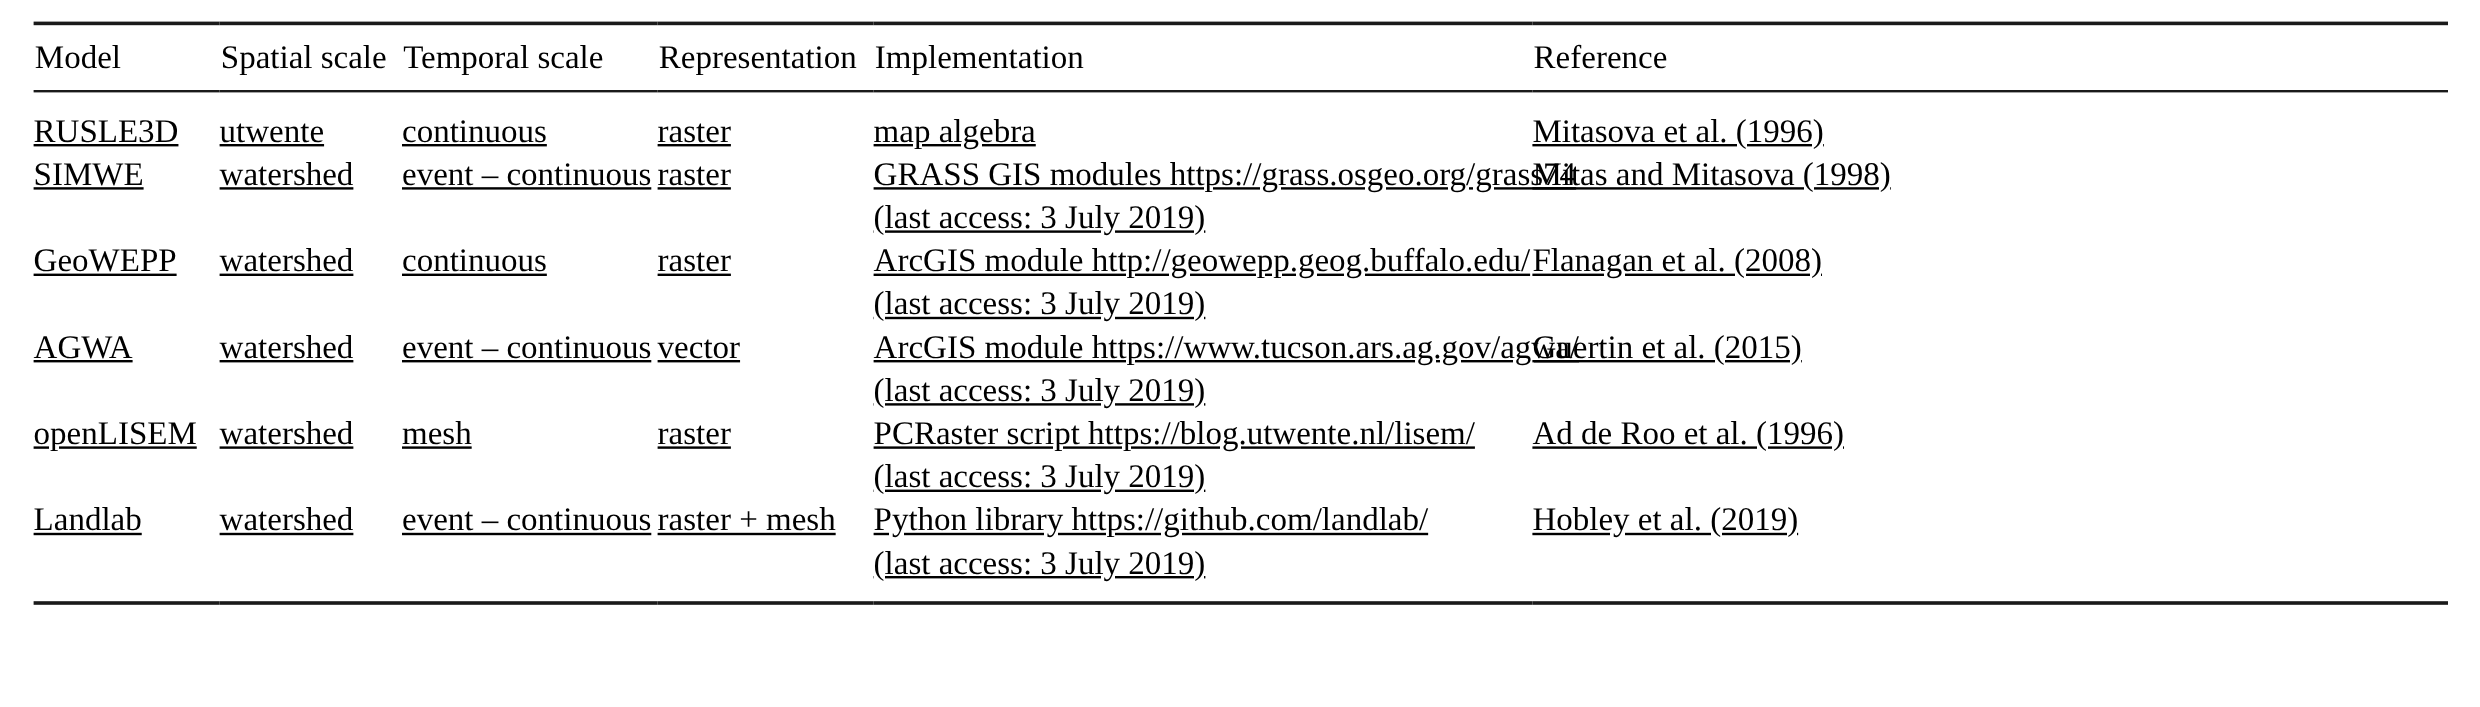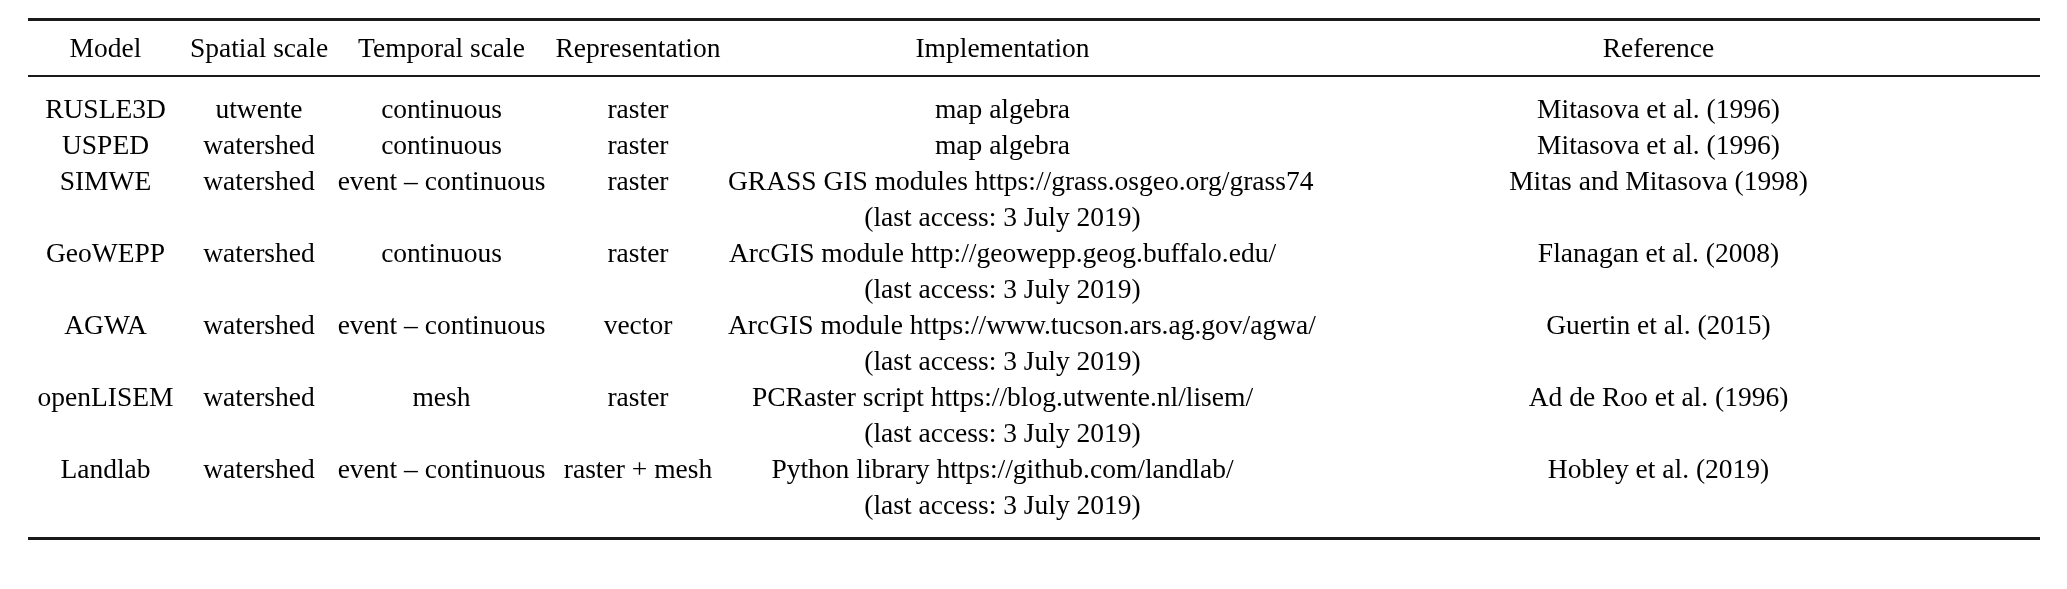--- a/index.html
+++ b/index.html
@@ -33,29 +33,30 @@
     font-size: 27.5px;
     line-height: 1.0;
   }
 
   
   table.model-table thead tr.head-row th {
     border-top: 3.2px solid #1a1a1a;
     border-bottom: 2.2px solid #1a1a1a;
     padding-top: 13px;
     padding-bottom: 13px;
-    text-align: center;
+    text-align: left;
     font-weight: normal;
     vertical-align: bottom;
   }
 
   table.model-table tbody tr.body-row td {
     padding: 0;
-    text-align: center;
+    text-align: left;
     vertical-align: top;
+    text-decoration: underline;
   }
 
   table.model-table tbody tr.body-row.first td {
     padding-top: 14px;
   }
 
   table.model-table tbody tr.body-row td .cellline {
     display: block;
     height: 36px;
     line-height: 36px;
@@ -118,40 +119,20 @@
             <span class="cellline">raster</span>
           </td>
         <td>
             <span class="cellline">map algebra</span>
           </td>
         <td>
             <span class="cellline">Mitasova et al. (1996)</span>
           </td>
       </tr>
 
-      <tr class="body-row">
-        <td>
-            <span class="cellline">USPED</span>
-          </td>
-        <td>
-            <span class="cellline">watershed</span>
-          </td>
-        <td>
-            <span class="cellline">continuous</span>
-          </td>
-        <td>
-            <span class="cellline">raster</span>
-          </td>
-        <td>
-            <span class="cellline">map algebra</span>
-          </td>
-        <td>
-            <span class="cellline">Mitasova et al. (1996)</span>
-          </td>
-      </tr>
 
       <tr class="body-row">
         <td>
             <span class="cellline">SIMWE</span>
           </td>
         <td>
             <span class="cellline">watershed</span>
           </td>
         <td>
             <span class="cellline">event – continuous</span>

